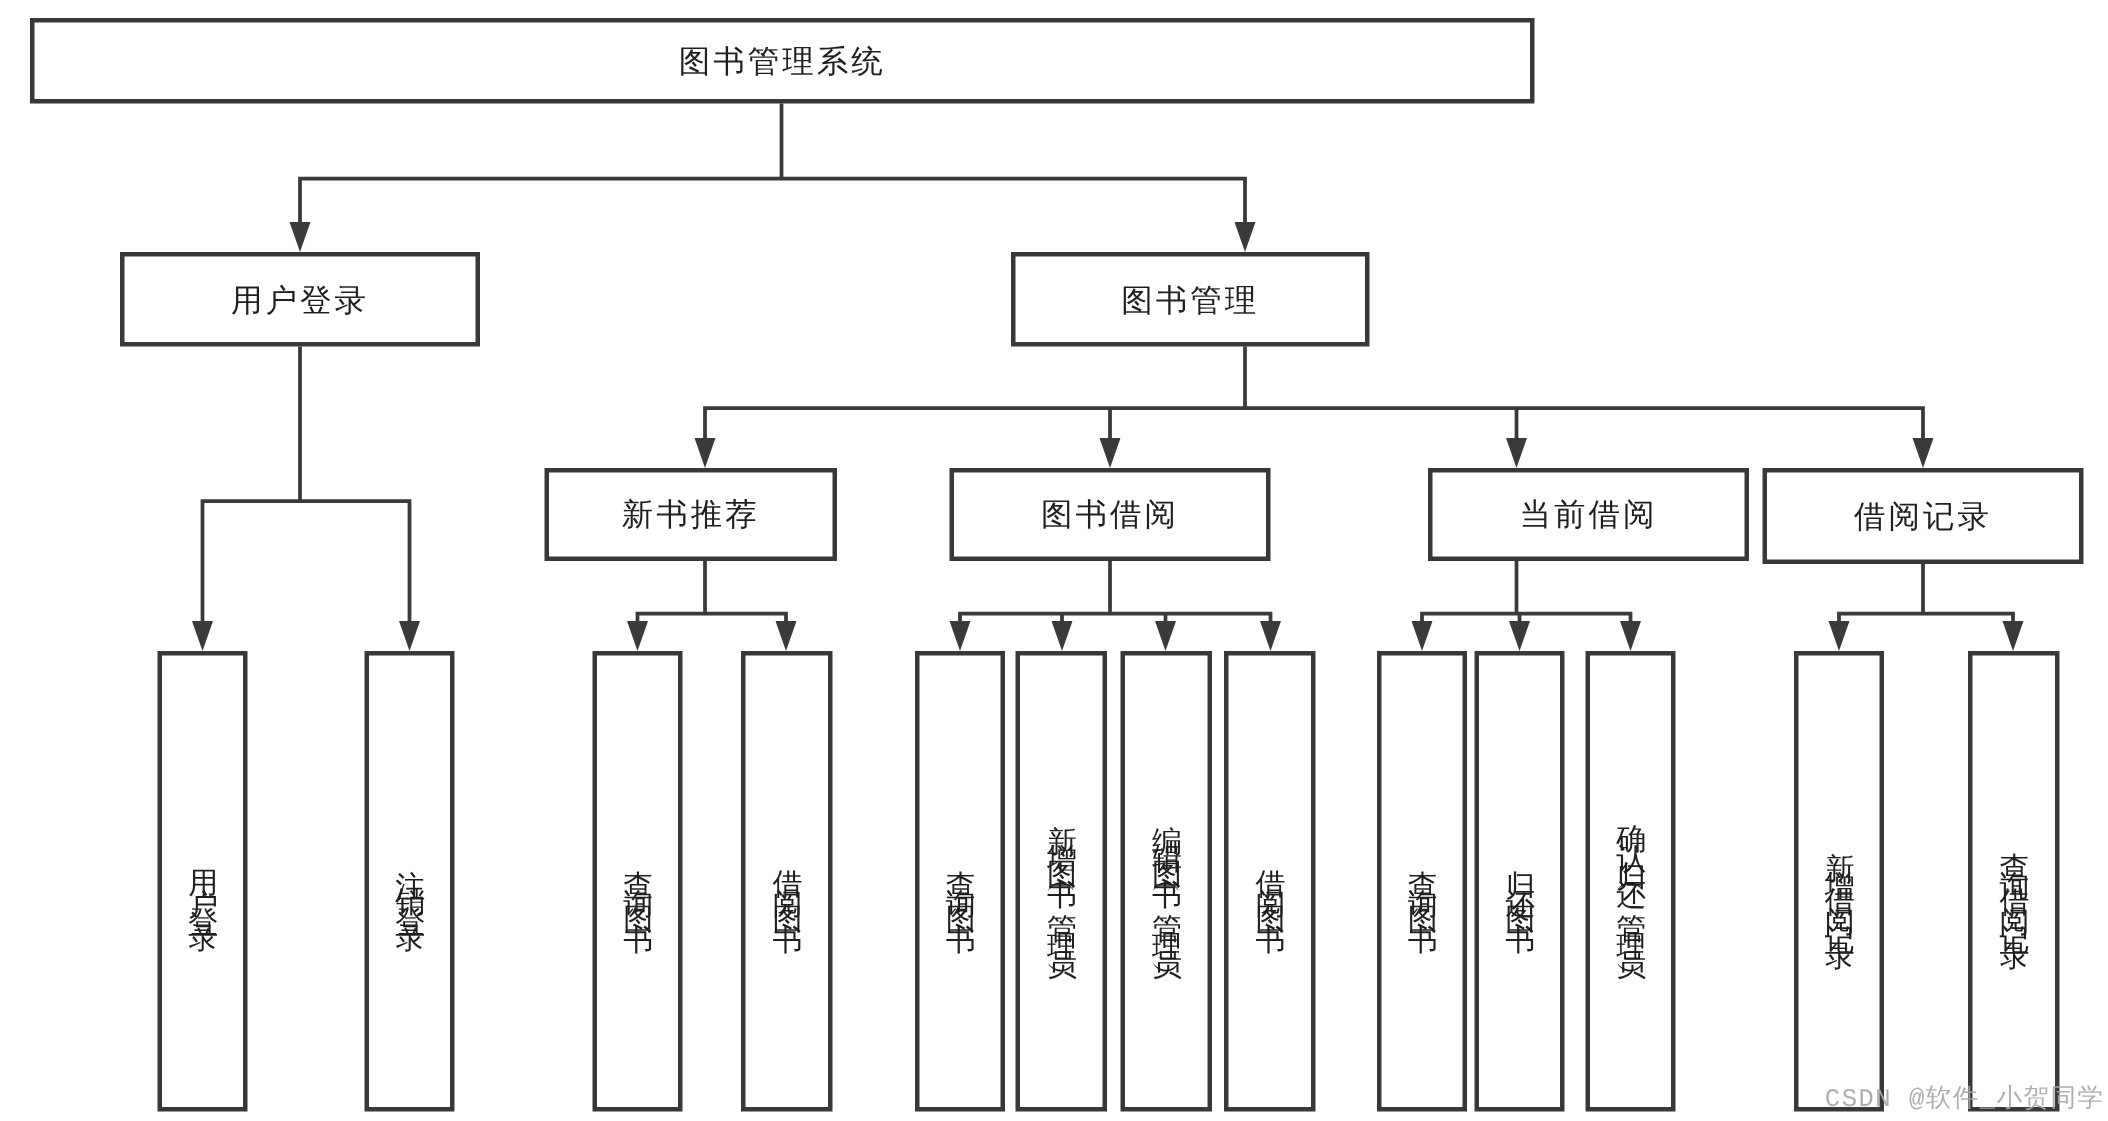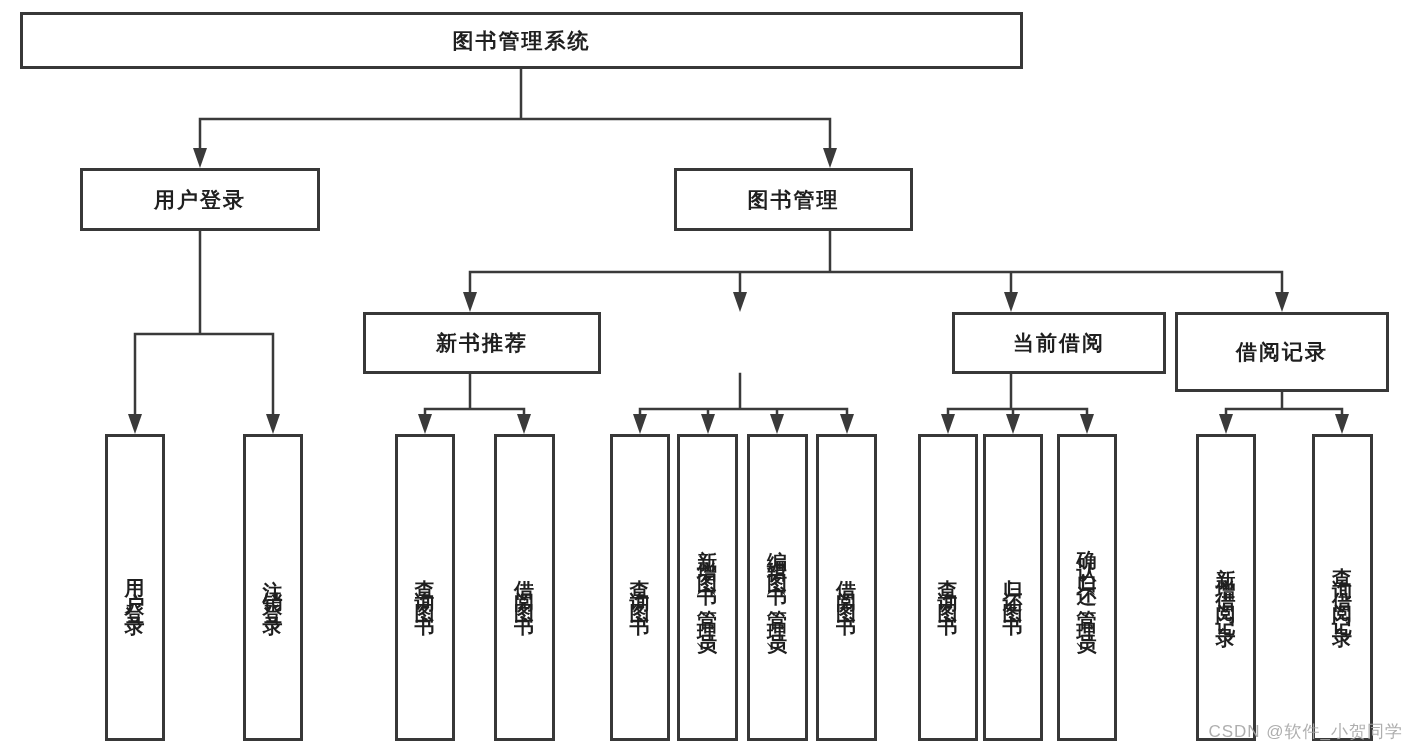--- a/index.html
+++ b/index.html
@@ -11,26 +11,26 @@
     font-family:"Liberation Sans","DejaVu Sans",sans-serif; color:var(--text);
     overflow:hidden;
   }
   svg.edges{position:absolute;left:0;top:0;width:1405px;height:747px;}
   svg.edges path{stroke:var(--line);stroke-width:2.5;fill:none;stroke-linecap:square;}
   svg.edges polygon{fill:var(--line);stroke:none;}
   .node{
     position:absolute; box-sizing:border-box; border:3px solid var(--border);
     background:var(--bg); display:flex; align-items:center; justify-content:center;
   }
-  .node .lbl{font-size:21px; letter-spacing:2px; white-space:nowrap;font-weight:bold;}
+  .node .lbl{font-size:21px; letter-spacing:2px; white-space:nowrap;}
   .node.leaf{ writing-mode:vertical-rl; text-orientation:mixed; }
   .node.leaf .lbl{font-size:20px; letter-spacing:12px; line-height:1; white-space:normal;}
   .watermark{
     position:absolute; right:2px; bottom:4px; font-size:17px; letter-spacing:1px;
-    color:var(--wm); opacity:.92; pointer-events:none;
+    color:var(--wm); opacity:.92; pointer-events:none;font-family:Liberation Mono, monospace;
   }
 </style>
 </head>
 <body>
 
 <div class="canvas">
 
   <svg class="edges" viewBox="0 0 1405 747" aria-hidden="true">
 
     <path d="M521,69 V119 M200,119 H830 M200,119 V148 M830,119 V148"></path>
@@ -71,27 +71,30 @@
     <span class="lbl">图书管理系统</span>
   </div>
 
   <div class="node" style="left:80px;top:168px;width:240px;height:63px">
     <span class="lbl">用户登录</span>
   </div>
   <div class="node" style="left:674px;top:168px;width:239px;height:63px">
     <span class="lbl">图书管理</span>
   </div>
 
-  <div class="node" style="left:363px;top:312px;width:238px;height:62px">
+  <div class="node" style="left:363px;top:312px;width:195px;height:62px">
     <span class="lbl">新书推荐</span>
+  </div>
+  <div class="node" style="left:633px;top:312px;width:214px;height:62px">
+    <span class="lbl">图书借阅</span>
   </div>
   <div class="node" style="left:952px;top:312px;width:214px;height:62px">
     <span class="lbl">当前借阅</span>
   </div>
-  <div class="node" style="left:1175px;top:312px;width:214px;height:80px">
+  <div class="node" style="left:1175px;top:312px;width:214px;height:64px">
     <span class="lbl">借阅记录</span>
   </div>
 
   <div class="node leaf" style="left:105px;top:434px;width:60px;height:307px">
     <span class="lbl">用户登录</span>
   </div>
   <div class="node leaf" style="left:243px;top:434px;width:60px;height:307px">
     <span class="lbl">注销登录</span>
   </div>
   <div class="node leaf" style="left:395px;top:434px;width:60px;height:307px">

